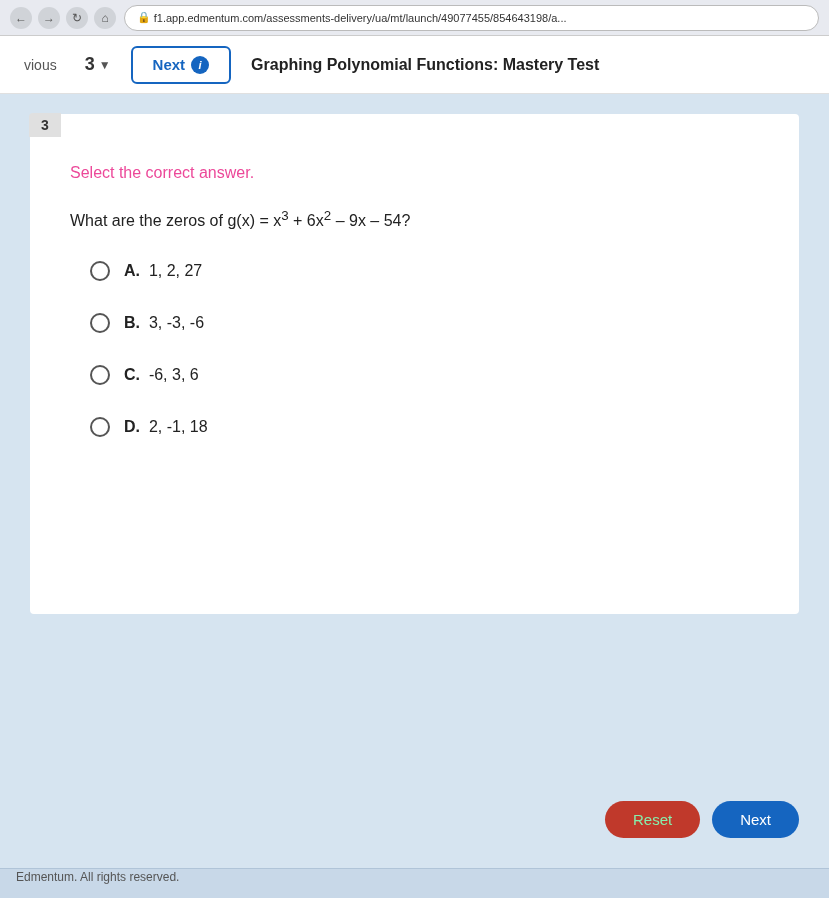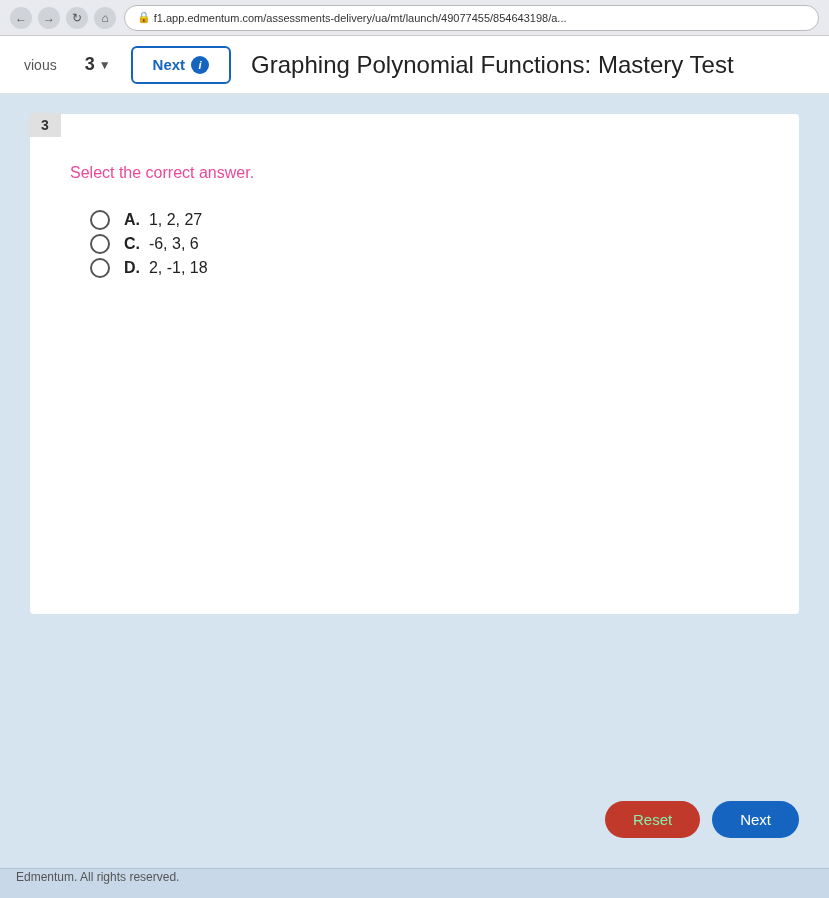--- a/index.html
+++ b/index.html
@@ -111,22 +111,22 @@
       background: #1565c0;
       color: white;
       border-radius: 50%;
       width: 18px; height: 18px;
       font-size: 11px;
       display: flex; align-items: center; justify-content: center;
       font-style: italic;
       font-weight: bold;
     }
     .toolbar-title {
-      font-size: 24px;
-      font-weight: normal;
+      font-size: 16px;
+      font-weight: bold;
       color: #222;
       margin-left: 8px;
     }
 
     
     .main-content {
       background: #d6e4f0;
       min-height: calc(898px - 36px - 58px - 30px);
       padding: 20px 30px 80px 30px;
       position: relative;
@@ -163,21 +163,21 @@
       margin-top: 24px;
       font-size: 16px;
       color: #222;
       line-height: 1.5;
     }
 
     .answer-options {
       margin-top: 28px;
       display: flex;
       flex-direction: column;
-      gap: 4px;
+      gap: 32px;
       margin-left: 20px;
     }
 
     .answer-option {
       display: flex;
       align-items: center;
       gap: 14px;
       cursor: pointer;
     }
 
@@ -290,30 +290,39 @@
   <div class="cursor-indicator"></div>
 </div>
 
 <div class="main-content">
   <div class="question-card">
 
     <div class="question-number-badge">3</div>
 
     <p class="question-instruction">Select the correct answer.</p>
 
+    <p class="question-text">
+      <span>What are the zeros of g(x) = x<sup>3</sup> + 6x<sup>2</sup> – 9x – 54?</span>
+    </p>
 
     <div class="answer-options">
 
       <div class="answer-option">
         <div class="radio-circle"></div>
         <span class="option-label">
           <strong>A.</strong>&nbsp;&nbsp;<span>1, 2, 27</span>
         </span>
       </div>
 
+      <div class="answer-option">
+        <div class="radio-circle"></div>
+        <span class="option-label">
+          <strong>B.</strong>&nbsp;&nbsp;<span>3, -3, -6</span>
+        </span>
+      </div>
 
       <div class="answer-option">
         <div class="radio-circle"></div>
         <span class="option-label">
           <strong>C.</strong>&nbsp;&nbsp;<span>-6, 3, 6</span>
         </span>
       </div>
 
       <div class="answer-option">
         <div class="radio-circle"></div>

